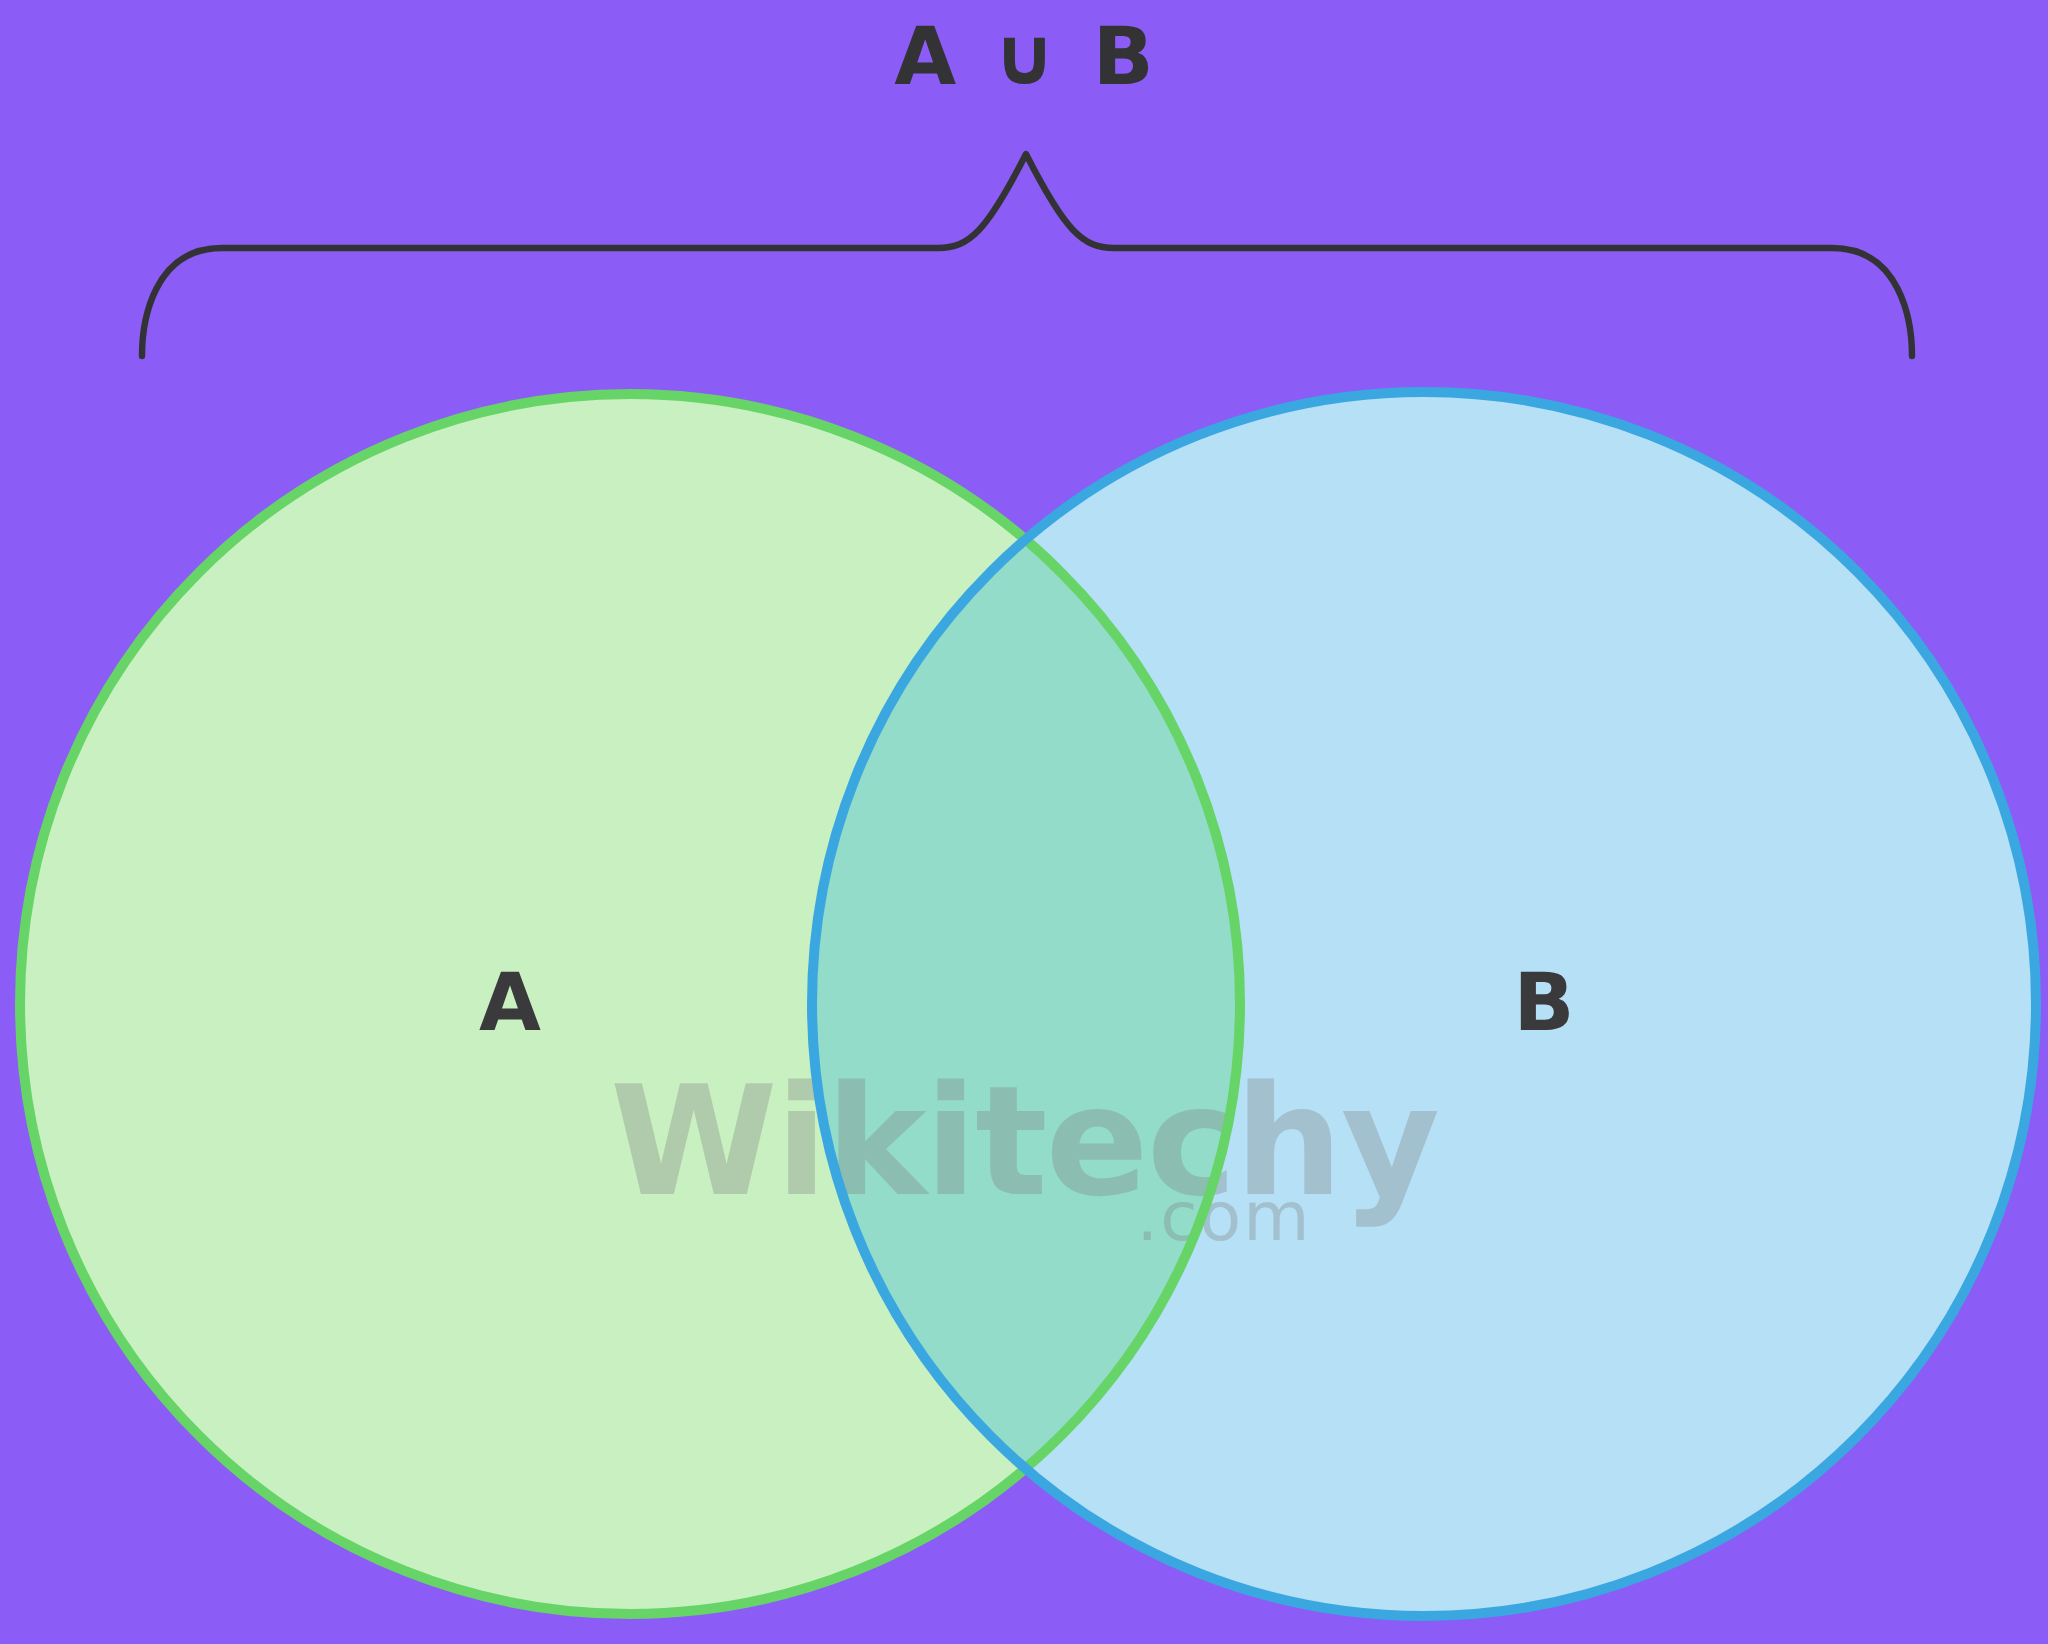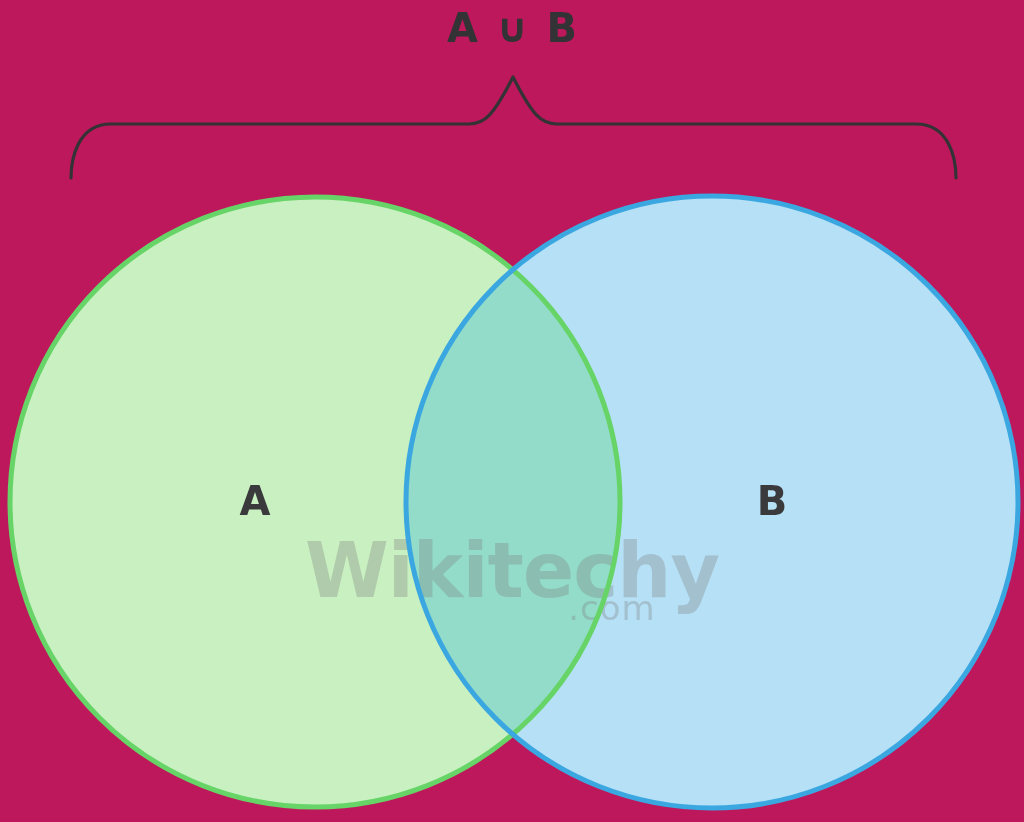--- a/index.html
+++ b/index.html
@@ -59,21 +59,21 @@
     fill: none;
     stroke: #333335;
     stroke-width: 3.2;
     stroke-linecap: round;
     stroke-linejoin: round;
   }
 </style>
 </head>
 <body>
 
-<div id="stage" style="background: #be185d;">
+<div id="stage" style="background: #8b5cf6;">
 
   <svg id="venn-svg" viewBox="0 0 1024 822" xmlns="http://www.w3.org/2000/svg">
 
     <defs>
       <clipPath id="clip-circle-a">
         <circle id="clip-a-circle" cx="315" cy="502" r="305"></circle>
       </clipPath>
       <clipPath id="clip-circle-b">
         <circle id="clip-b-circle" cx="712" cy="502" r="306"></circle>
       </clipPath>

